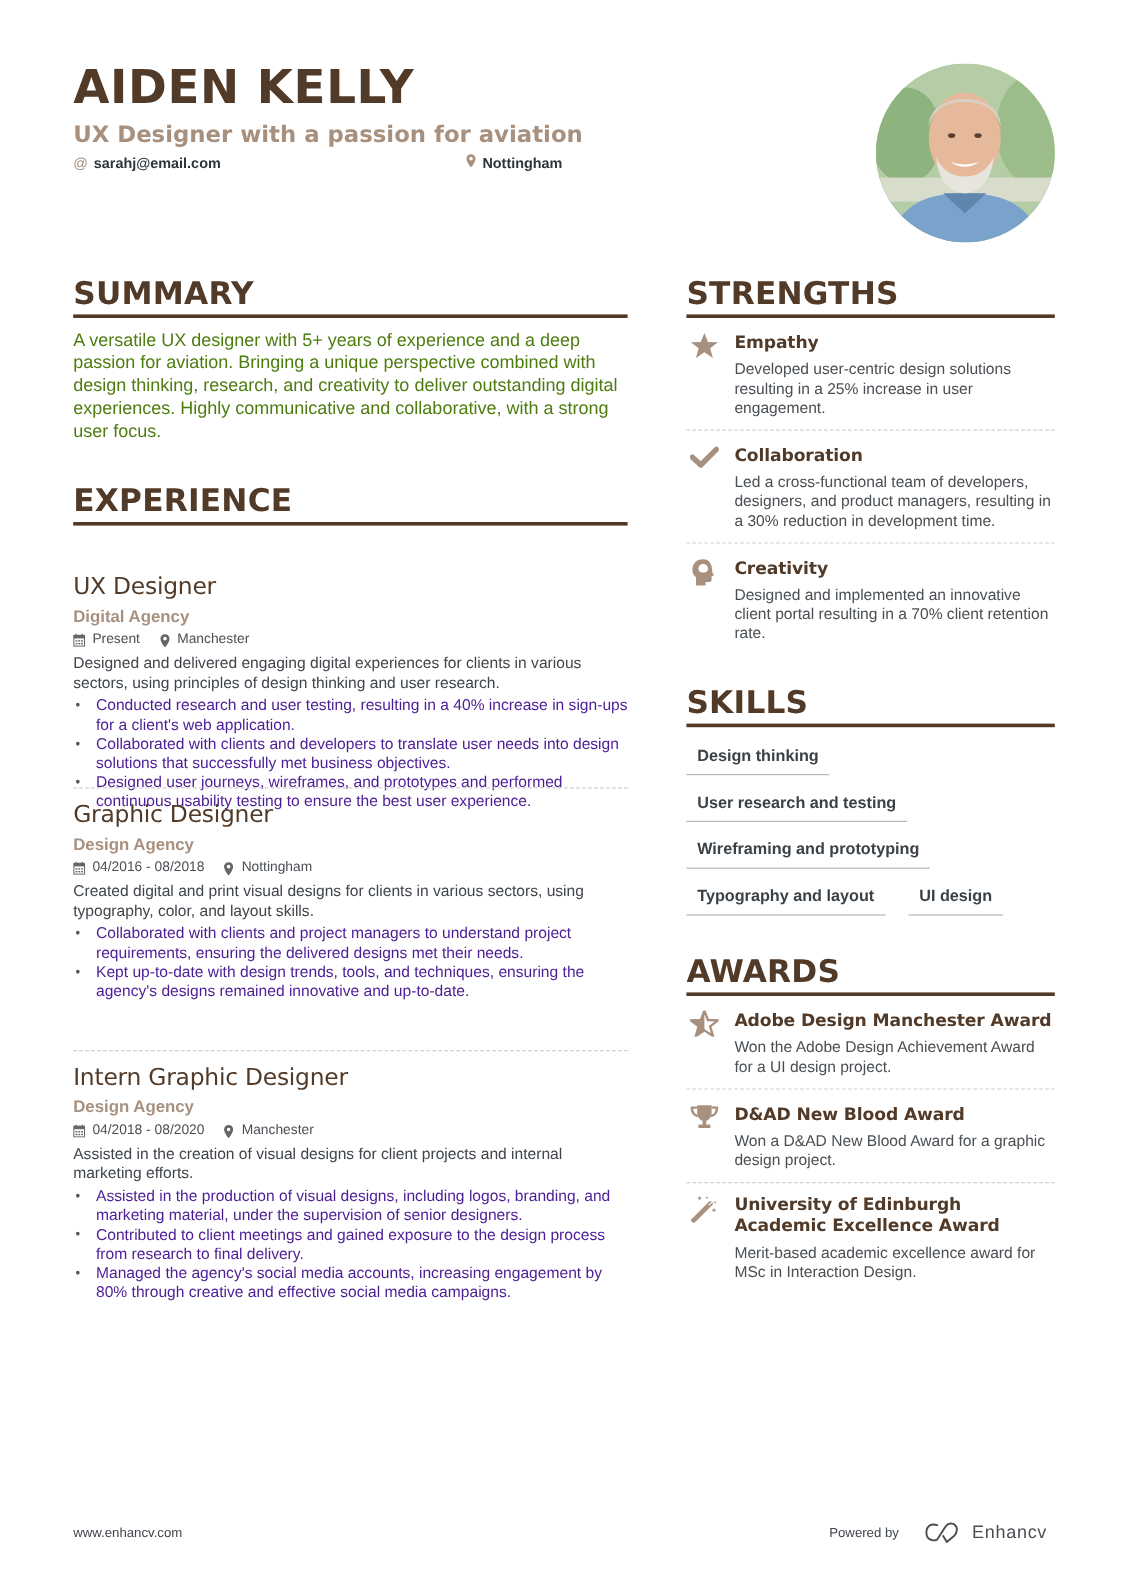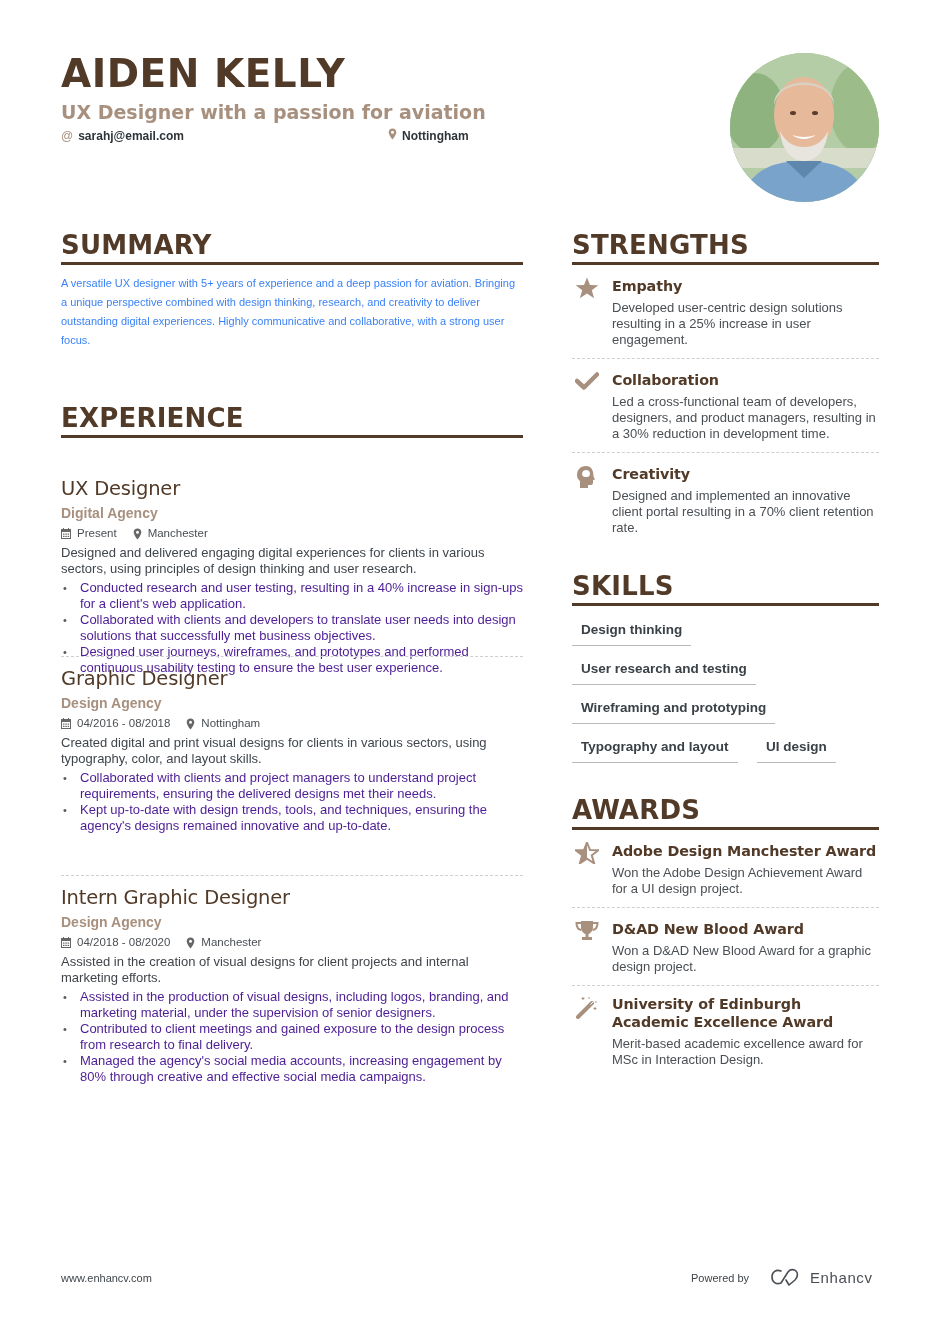--- a/index.html
+++ b/index.html
@@ -45,21 +45,21 @@
     position: absolute;
     font-family: "DejaVu Sans", sans-serif;
     font-weight: bold; font-size: 26px; color: #523a28; line-height: 32px;
     letter-spacing: 0.2px;
   }
   .sec-rule { position: absolute; height: 3px; background: #523a28; }
 
   
   .summary-text {
     position: absolute; left: 61px; top: 274px; width: 462px;
-    font-size: 11px; line-height: 19px; color: #3b82f6;
+    font-size: 15px; line-height: 19px; color: #4d7c0f;
   }
   .job { position: absolute; left: 61px; width: 462px; }
   .job-title { font-size: 19.5px; color: #523a28; line-height: 26px; font-family: "DejaVu Sans", sans-serif; font-weight: normal; letter-spacing: -0.2px;}
   .job-company { font-size: 14px; font-weight: bold; color: #a8907f; line-height: 20px; margin-top: 1px; }
   .job-meta { display: flex; align-items: center; font-size: 11.5px; color: #4a4f54; line-height: 17px; margin-top: 2px; }
   .job-meta .mi { display: inline-flex; align-items: center; gap: 6px; margin-right: 16px; }
   .job-meta svg { display: block; }
   .job-desc { font-size: 13px; line-height: 16px; color: #3f454b; margin-top: 3px; }
   .job-bullets { list-style: none; margin-top: 3px; }
   .job-bullets li { position: relative; padding-left: 19px; font-size: 13px; line-height: 16px; color: #4c1d95; }

